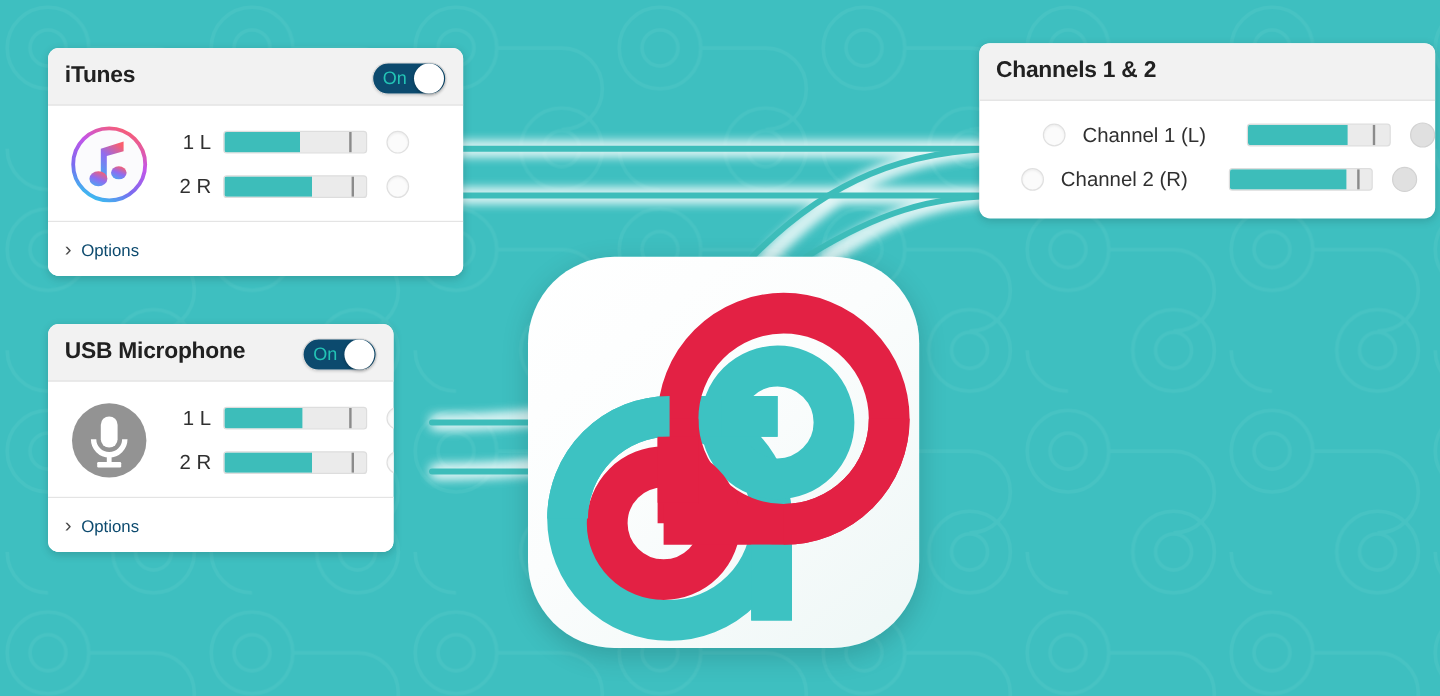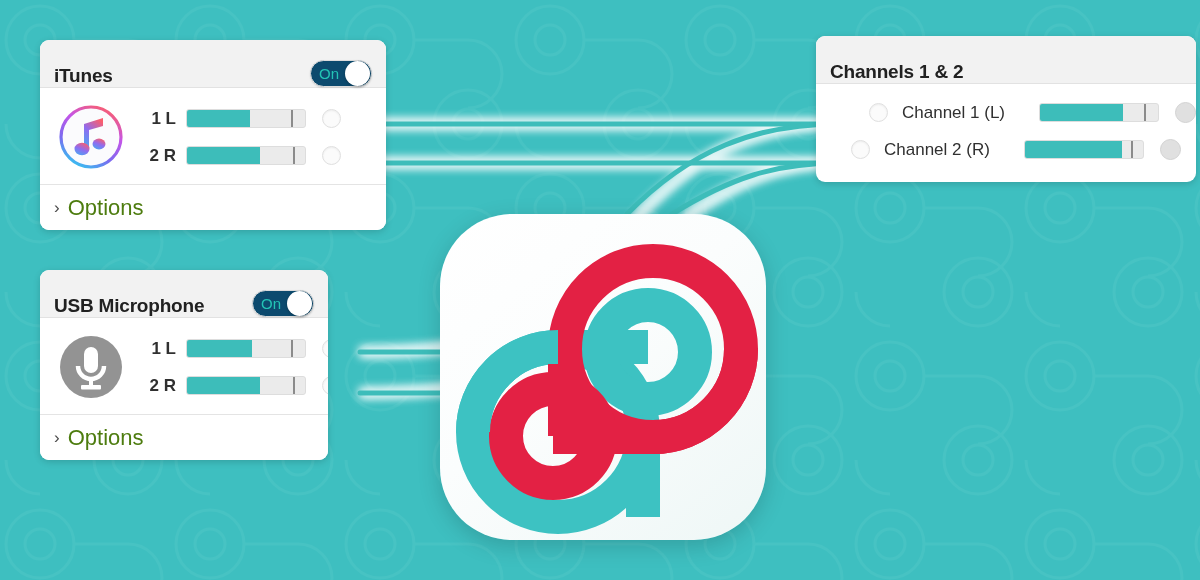--- a/index.html
+++ b/index.html
@@ -26,22 +26,22 @@
     position: absolute;
     background: #ffffff;
     border-radius: 9px;
     box-shadow: 0 2px 7px rgba(0,0,0,0.16);
     overflow: hidden;
   }
   .panel-head {
     background: #f2f2f2;
     height: 48px;
     display: flex;
-    align-items: flex-end;
-    padding: 0 14px;
+    align-items: flex-start;
+    padding: 12px 14px;
     border-bottom: 1px solid #e2e2e2;
     position: relative;
   }
   .panel-title {
     font-size: 19px;
     font-weight: bold;
     color: #212121;
     letter-spacing: -0.2px;
   }
   .toggle {
@@ -73,21 +73,21 @@
     padding: 12px 0 10px 0;
     display: flex;
     align-items: center;
     position: relative;
   }
   .source-icon {
     width: 66px; height: 66px;
     margin: 0 8px 0 18px;
     flex: 0 0 auto;
   }
-  .rows { flex: 1 1 auto; font-weight: bold; }
+  .rows { flex: 1 1 auto; }
   .row {
     display: flex;
     align-items: center;
     height: 37px;
   }
   .ch-label {
     font-size: 17px;
     color: #303030;
     width: 44px;
     text-align: right;
@@ -128,21 +128,21 @@
     align-items: center;
     padding-left: 14px;
     background: #ffffff;
   }
   .chevron {
     font-size: 17px;
     color: #4a4a4a;
     margin-right: 8px;
     line-height: 1;
   }
-  .foot-label { font-size: 22px; color: #4d7c0f; }
+  .foot-label { font-size: 14px; color: #0c4a6e; }
   
   .port {
     width: 19px; height: 19px;
     border-radius: 50%;
     background: #fbfbfb;
     border: 1px solid #e0e0e0;
     box-shadow: inset 0 1px 2px rgba(0,0,0,0.06);
     flex: 0 0 auto;
   }
   .port-out { margin-left: 16px; }

